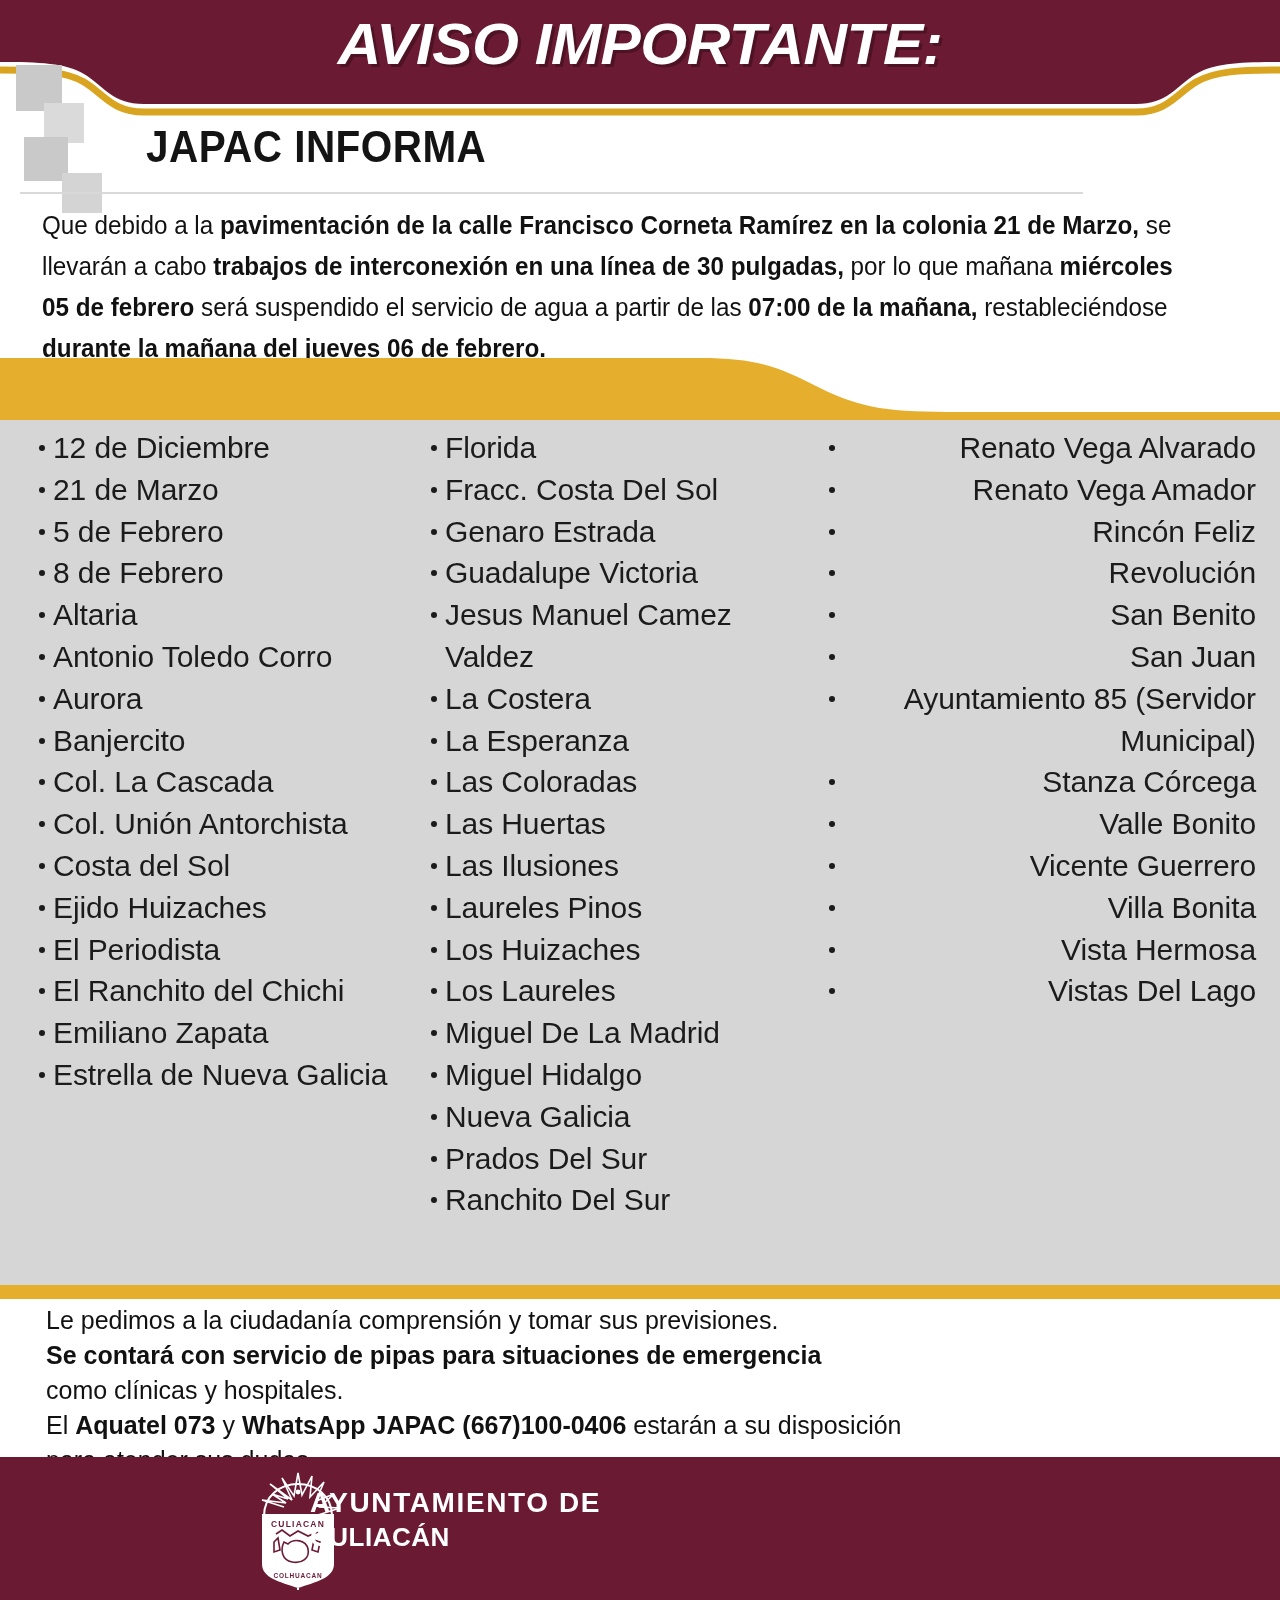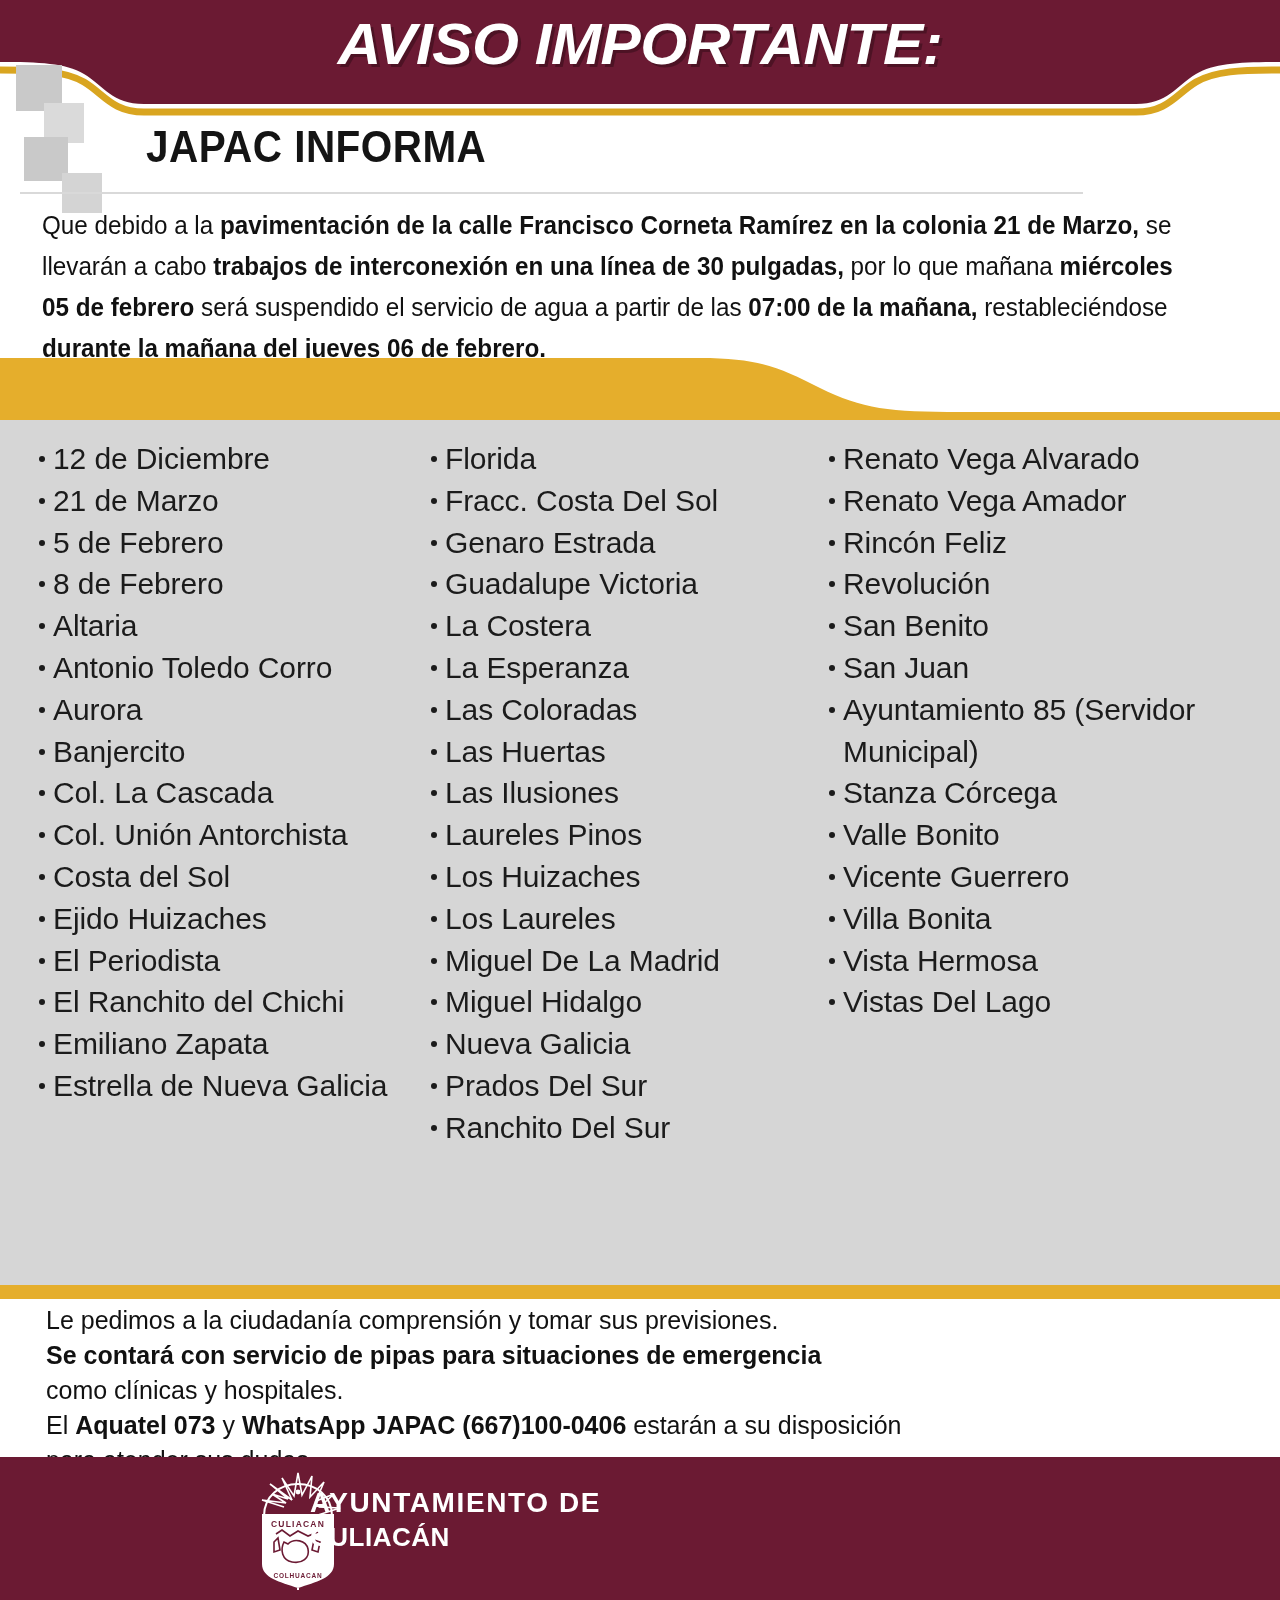--- a/index.html
+++ b/index.html
@@ -77,25 +77,25 @@
 
   
   .gray-area {
     position:absolute; left:0; top:420px; width:1280px; height:865px;
     background:#d6d6d6;
   }
   .cols {
     position:absolute; left:0; top:0; width:1280px; height:865px;
   }
   .col {
-    position:absolute; top:18px;
+    position:absolute; top:7px;
   }
   .col-1 { left:36px;  width:400px; }
   .col-2 { left:428px; width:400px; }
-  .col-3 { left:826px; width:430px; }
+  .col-3 { left:826px; width:430px;text-align:right; }
 
   .col ul { list-style:none; }
   .col li {
     position:relative;
     padding-left:17px;
     font-size:30px;
     line-height:41.8px;
     color:#1b1b1b;
     font-weight:400;
     letter-spacing:-0.1px;
@@ -212,20 +212,21 @@
             <li>Emiliano Zapata</li>
             <li>Estrella de Nueva Galicia</li>
           </ul>
       </div>
       <div class="col col-2">
         <ul id="col2">
             <li>Florida</li>
             <li>Fracc. Costa Del Sol</li>
             <li>Genaro Estrada</li>
             <li>Guadalupe Victoria</li>
+            <li>Jesus Manuel Camez Valdez</li>
             <li>La Costera</li>
             <li>La Esperanza</li>
             <li>Las Coloradas</li>
             <li>Las Huertas</li>
             <li>Las Ilusiones</li>
             <li>Laureles Pinos</li>
             <li>Los Huizaches</li>
             <li>Los Laureles</li>
             <li>Miguel De La Madrid</li>
             <li>Miguel Hidalgo</li>

